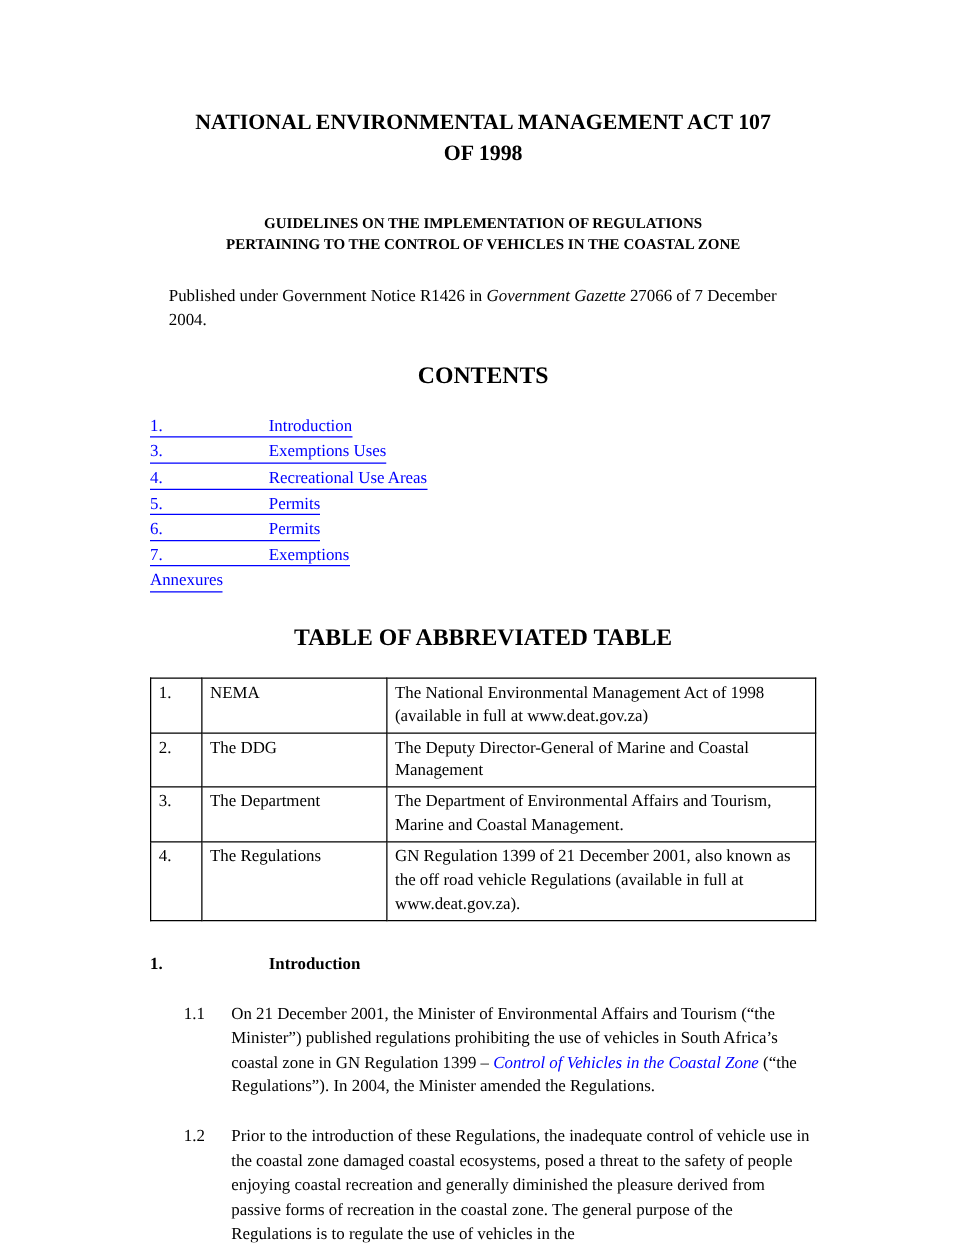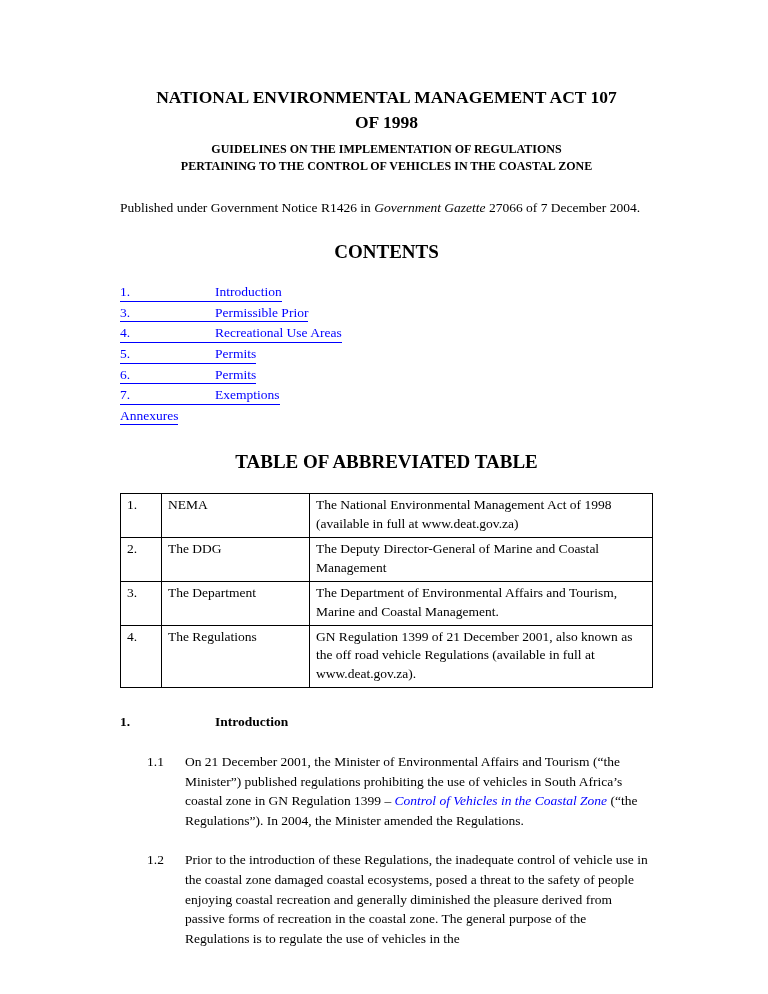--- a/index.html
+++ b/index.html
@@ -19,31 +19,31 @@
     box-sizing: border-box;
     width: 768px;
     height: 994px;
     padding: 85px 115px 40px 120px;
   }
   .title {
     font-size: 17.5px;
     font-weight: bold;
     text-align: center;
     line-height: 1.4;
-    margin: 0 0 7px 0;
+    margin: 0 0 36px 0;
   }
   .subtitle {
     font-size: 12px;
     font-weight: bold;
     text-align: center;
     line-height: 1.45;
     margin: 0 0 22px 0;
   }
   .published {
-    margin: 0 0 24px 0;
+    margin: 0 0 24px 15px;
     line-height: 1.45;
     text-align: left;
   }
   .center-heading {
     font-size: 19px;
     font-weight: bold;
     text-align: center;
     margin: 0 0 20px 0;
   }
   .contents {
@@ -117,21 +117,21 @@
     <div>GUIDELINES ON THE IMPLEMENTATION OF REGULATIONS</div>
     <div>PERTAINING TO THE CONTROL OF VEHICLES IN THE COASTAL ZONE</div>
   </h2>
 
   <p class="published"><span>Published under Government Notice R1426 in </span><i>Government Gazette</i><span> 27066 of 7 December 2004.</span></p>
 
   <h3 class="center-heading">CONTENTS</h3>
 
   <nav class="contents">
     <div class="toc-line"><a class="toc-link"><span class="toc-num">1.</span><span class="toc-label">Introduction</span></a></div>
-    <div class="toc-line"><a class="toc-link"><span class="toc-num">3.</span><span class="toc-label">Permissible Prior</span></a></div>
+    <div class="toc-line"><a class="toc-link"><span class="toc-num">3.</span><span class="toc-label">Exemptions Uses</span></a></div>
     <div class="toc-line"><a class="toc-link"><span class="toc-num">4.</span><span class="toc-label">Recreational Use Areas</span></a></div>
     <div class="toc-line"><a class="toc-link"><span class="toc-num">5.</span><span class="toc-label">Permits</span></a></div>
     <div class="toc-line"><a class="toc-link"><span class="toc-num">6.</span><span class="toc-label">Permits</span></a></div>
     <div class="toc-line"><a class="toc-link"><span class="toc-num">7.</span><span class="toc-label">Exemptions</span></a></div>
     <div class="toc-line"><a class="toc-link">Annexures</a></div>
   </nav>
 
   <h3 class="center-heading">TABLE OF ABBREVIATED TABLE</h3>
 
   <table class="abbrev-table">

